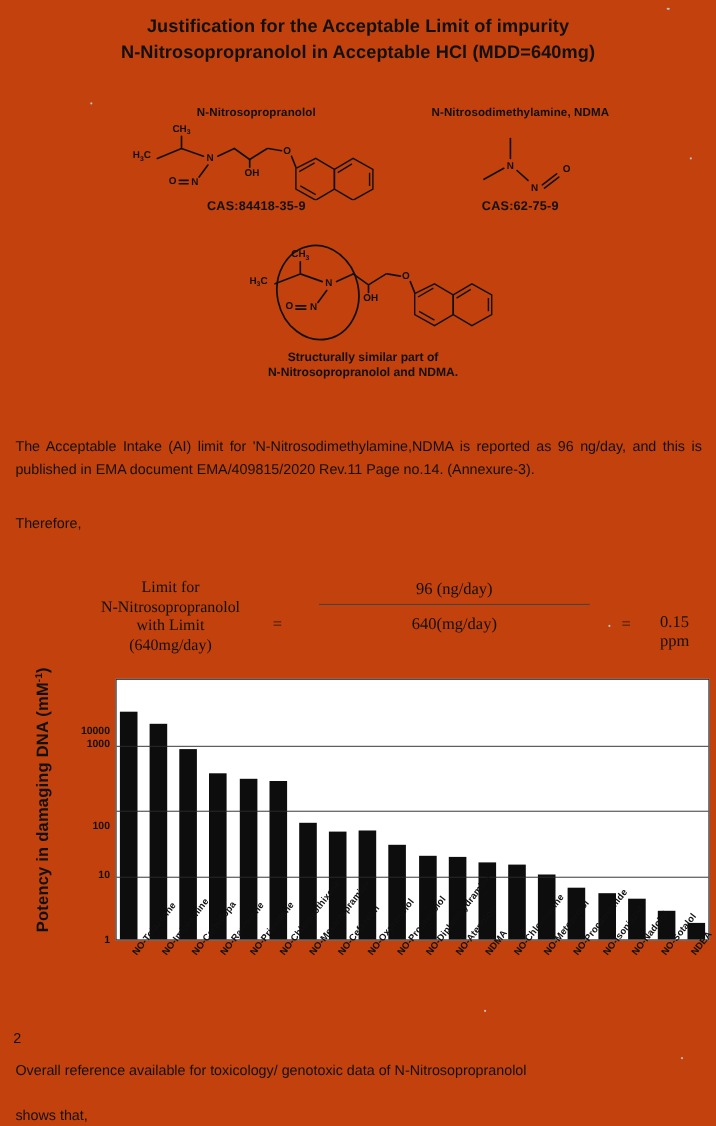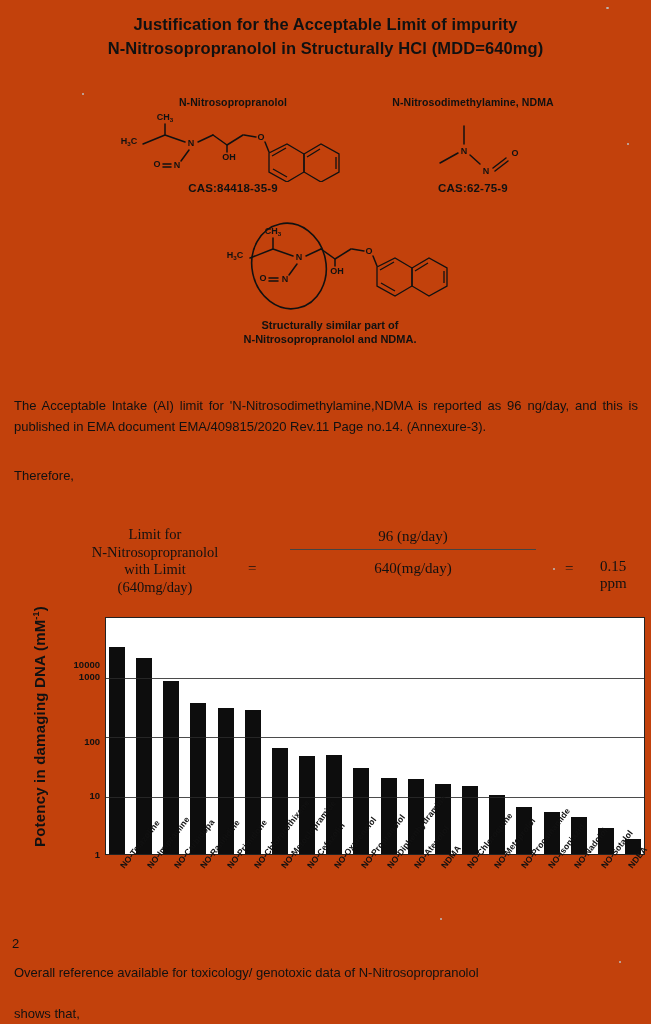--- a/index.html
+++ b/index.html
@@ -82,21 +82,21 @@
   .foot .l2{text-align:left;margin-top:15px;}
   .specks span{position:absolute;background:#bdbdbd;border-radius:50%;}
 </style>
 </head>
 <body>
 
 <div class="page">
 
   <div class="title">
     <span>Justification for the Acceptable Limit of impurity</span>
-    <span>N-Nitrosopropranolol in Structurally HCl (MDD=640mg)</span>
+    <span>N-Nitrosopropranolol in Acceptable HCl (MDD=640mg)</span>
   </div>
 
   <div class="struct-row">
 
     <div class="struct s1">
       <div class="cap">N-Nitrosopropranolol</div>
       <svg width="240" height="74" viewBox="0 0 240 74">
         <text class="atom" x="52" y="12" text-anchor="middle">CH<tspan class="atom-s" dy="2">3</tspan></text>
         <text class="atom" x="16" y="36" text-anchor="middle">H<tspan class="atom-s" dy="2">3</tspan><tspan dy="-2">C</tspan></text>
         <line class="bond" x1="52" y1="16" x2="52" y2="26"></line>
@@ -191,21 +191,21 @@
     <div class="eq-res">0.15 ppm</div>
   </div>
 
   <div class="chart">
     <div class="ylabel">
       <span>Potency in damaging DNA (mM</span><sup>-1</sup><span>)</span>
     </div>
     <div class="yticks" id="yticks">
         <div class="ytick" style="top: -6px; margin-top: 48px;">10000</div>
         <div class="ytick" style="top: 53.5px;">1000</div>
-        <div class="ytick" style="top: 119px;">100</div>
+        <div class="ytick" style="top: 129px;">100</div>
         <div class="ytick" style="top: 172.5px; text-align: center;">10</div>
         <div class="ytick" style="top: 232px;">1</div>
       </div>
     <div class="plot" id="plot">
       <div class="bars" id="bars">
           <div class="bar" style="height: 206.889px; background: rgb(13, 13, 13);"></div>
           <div class="bar dither" style="height: 196.411px; background: rgb(13, 13, 13);"></div>
           <div class="bar" style="height: 172.734px; background: rgb(13, 13, 13);"></div>
           <div class="bar" style="height: 151.372px; background: rgb(13, 13, 13);"></div>
           <div class="bar" style="height: 145.606px; background: rgb(13, 13, 13);"></div>

